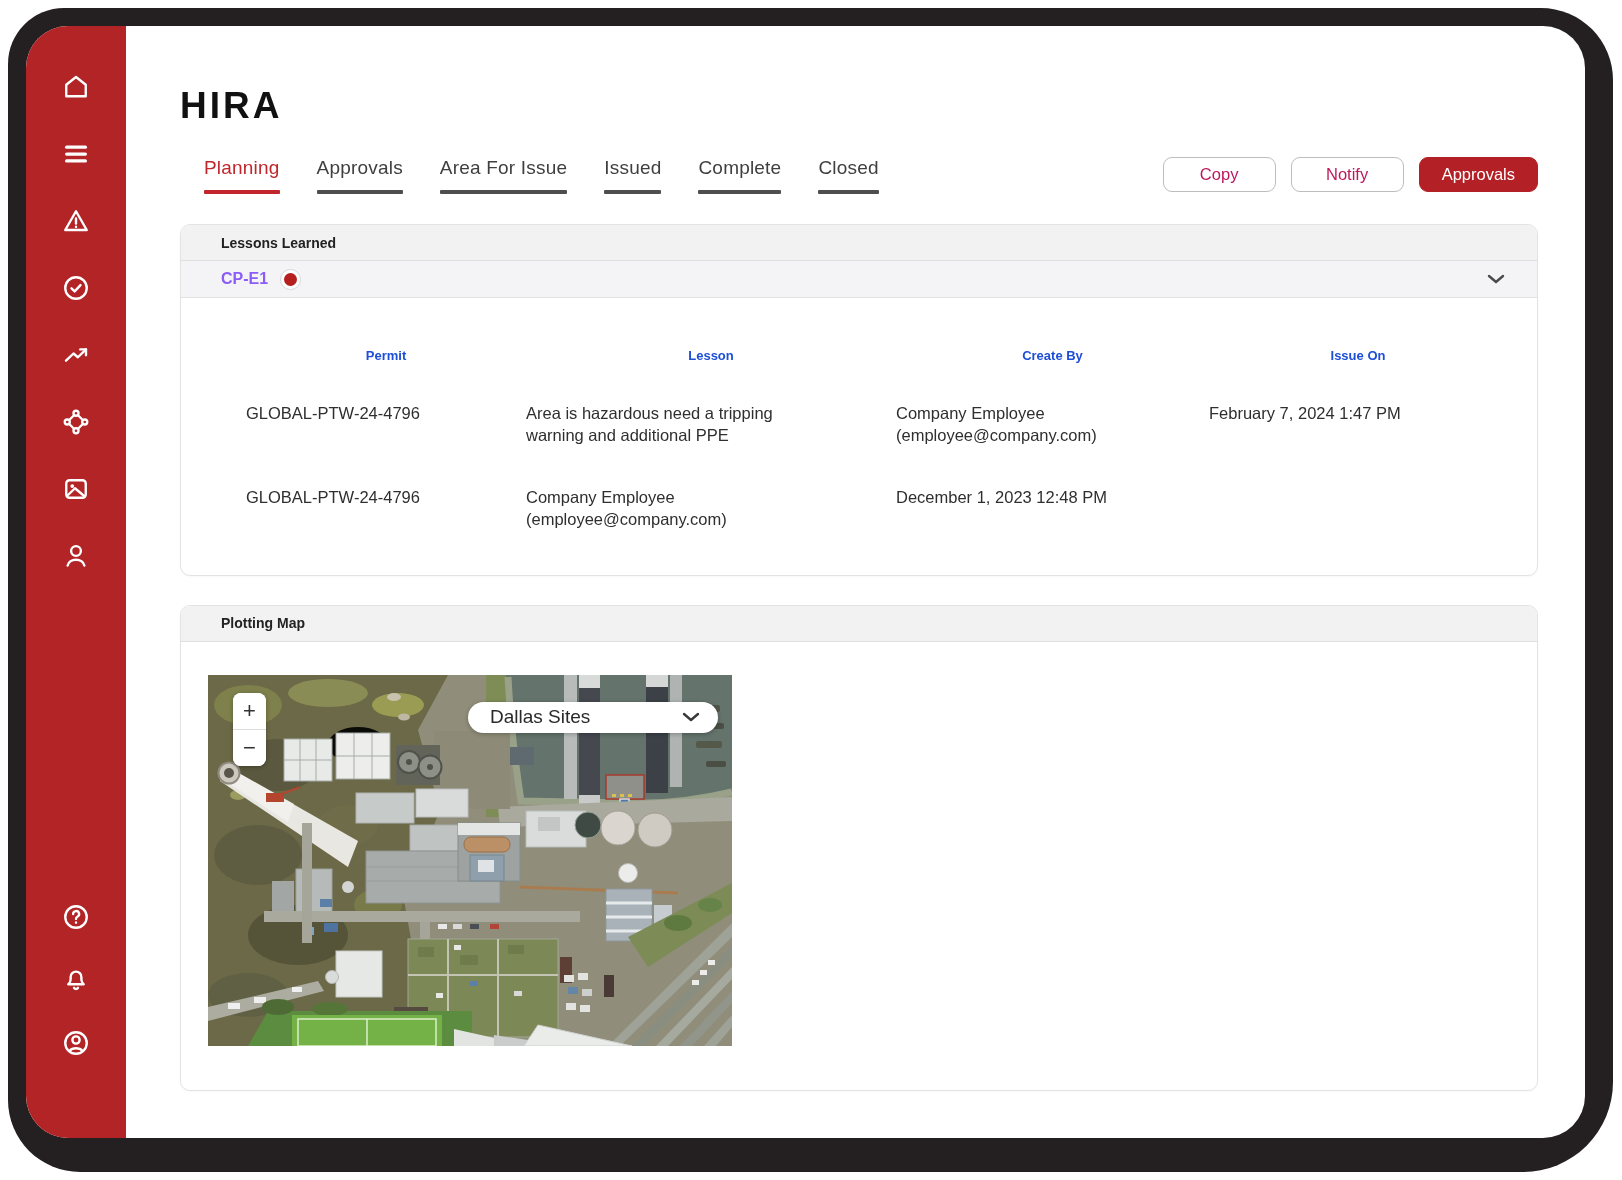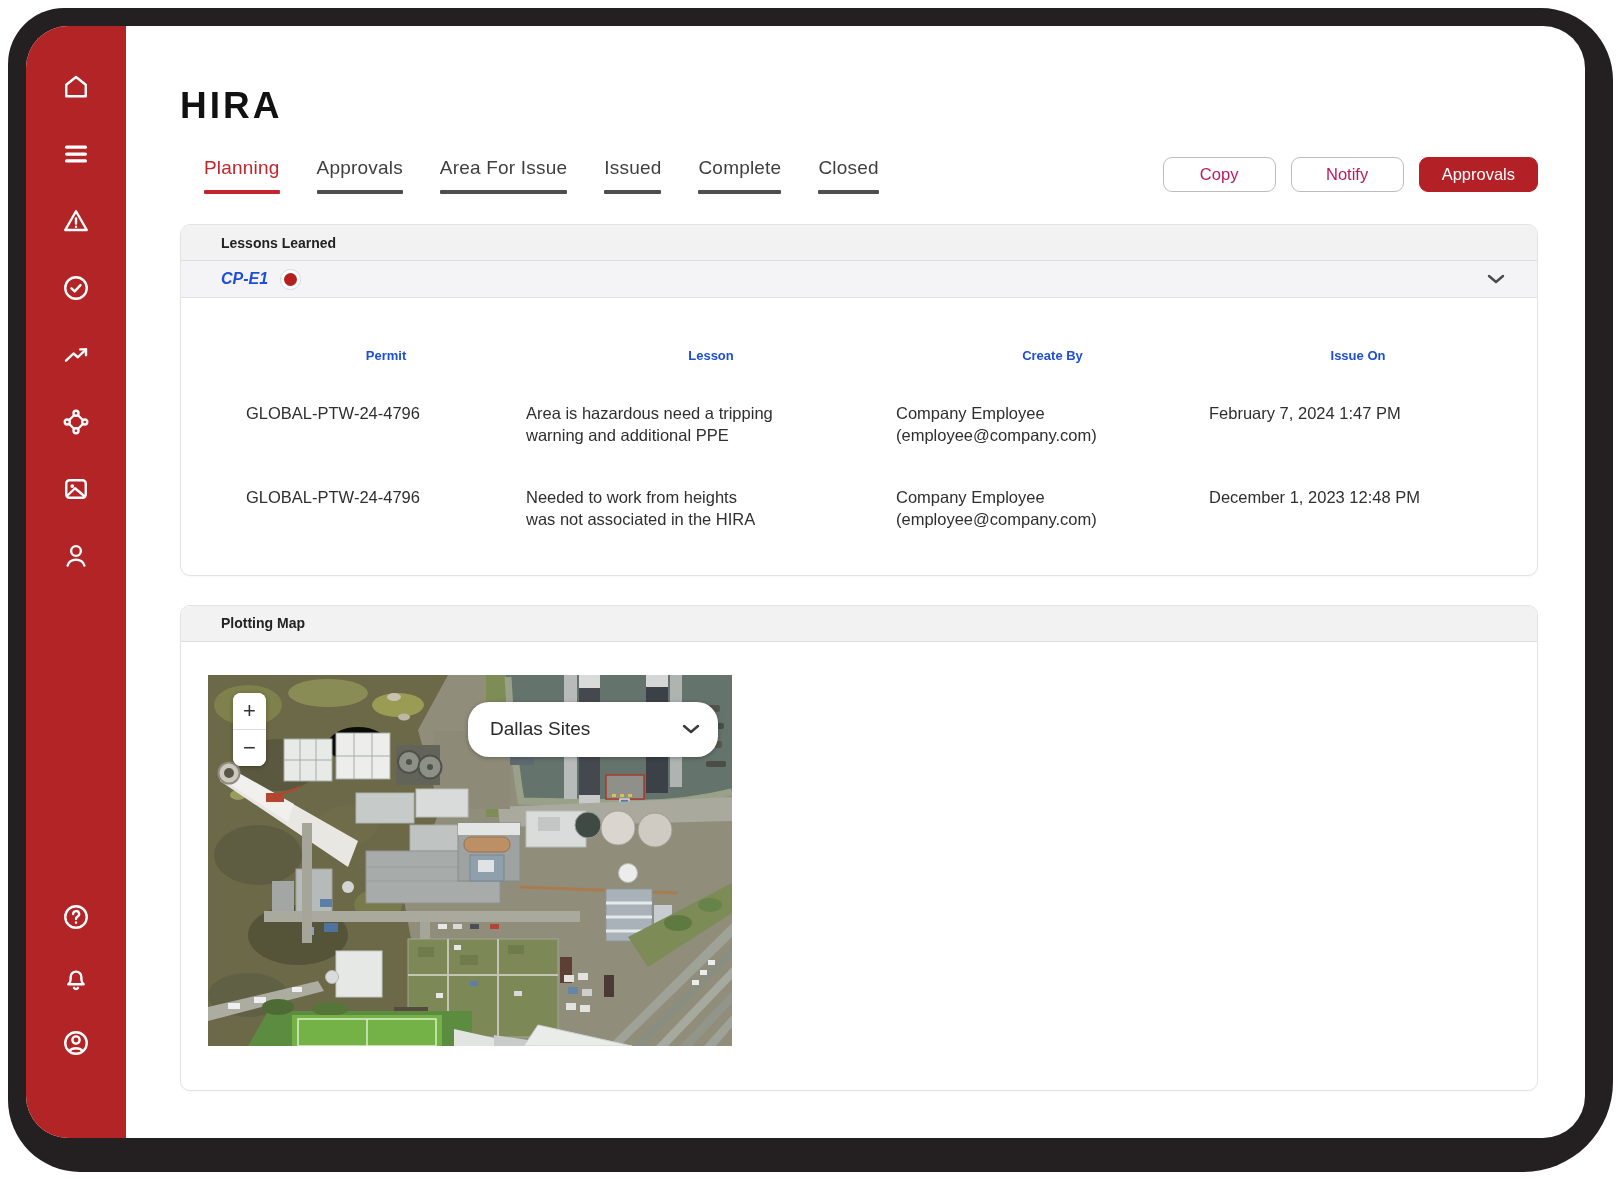--- a/index.html
+++ b/index.html
@@ -40,21 +40,21 @@
          background:#fff; border:1.5px solid #BDBDBD; color:#be185d; font-family:inherit; }
   .btn.primary { background:#B32025; border-color:#B32025; color:#fff; }
 
   
   .panel { border:1px solid #E3E3E4; border-radius:10px; background:#fff; margin-top:29px; overflow:hidden;
            box-shadow:0 1px 2px rgba(0,0,0,.03); }
   .panel-head { background:#F2F2F3; border-bottom:1px solid #DEDEDE; height:36px; display:flex; align-items:center;
                 padding-left:40px; font-size:14px; font-weight:bold; color:#222; }
   .group-row { background:#F4F4F6; border-bottom:1px solid #E2E2E2; height:37px; display:flex; align-items:center;
                padding:0 32px 0 40px; cursor:pointer; }
-  .group-label { font-size:16px; font-weight:bold; color:#1d4ed8;font-style:italic; }
+  .group-label { font-size:16px; font-weight:bold; color:#8b5cf6; }
   .status-dot-wrap { width:21px; height:21px; border-radius:50%; background:#fff; border:1px solid #D8D8D8;
                      display:flex; align-items:center; justify-content:center; margin-left:12px; }
   .status-dot { width:13px; height:13px; border-radius:50%; background:#B5201F; }
   .group-chevron { margin-left:auto; display:flex; }
   .chev { width:18px; height:10px; stroke:#4A4A4A; fill:none; stroke-width:2.4; stroke-linecap:round; stroke-linejoin:round; }
 
   .lgrid { display:grid; grid-template-columns:280px 370px 313px 1fr; row-gap:40px;
            padding:50px 30px 44px 65px; }
   .lgrid .hcell { font-size:13px; font-weight:bold; color:#1d4ed8;text-align:center; }
   .lgrid .cell { font-size:16.5px; color:#2F2F2F; line-height:1.33; white-space:pre-line; padding-right:30px; }
@@ -63,21 +63,21 @@
   .map-body { padding:33px 0 44px 27px; }
   .map-wrap { position:relative; width:524px; height:371px; }
   .map-wrap svg.aerial { display:block; width:524px; height:371px; }
 
   .zoomctl { position:absolute; left:25px; top:18px; width:33px; background:#fff; border-radius:8px;
              box-shadow:0 1px 4px rgba(0,0,0,.3); overflow:hidden; }
   .zbtn { width:33px; height:36px; display:flex; align-items:center; justify-content:center;
           font-size:22px; color:#333; cursor:pointer; background:#fff; border:none; font-family:inherit; }
   .zdiv { height:1px; background:#DCDCDC; }
 
-  .map-select { position:absolute; left:260px; top:27px; width:250px; height:55px; background:#fff;
+  .map-select { position:absolute; left:260px; top:27px; width:250px; height:31px; background:#fff;
                 border-radius:21px; box-shadow:0 1px 4px rgba(0,0,0,.28); display:flex; align-items:center;
                 padding:0 18px 0 22px; cursor:pointer; }
   .map-select-label { font-size:19px; color:#2A2A2A; }
   .map-select .chev { margin-left:auto; stroke:#3A3A3A; }
 </style>
 </head>
 <body>
 
 <div class="canvas">
   <div class="frame">
@@ -225,22 +225,20 @@
               <div class="hcell">Issue On</div>
 
               <div class="cell">GLOBAL-PTW-24-4796</div>
               <div class="cell">Area is hazardous need a tripping
 warning and additional PPE</div>
               <div class="cell">Company Employee
 (employee@company.com)</div>
               <div class="cell">February 7, 2024 1:47 PM</div>
 
               <div class="cell">GLOBAL-PTW-24-4796</div>
-              <div class="cell">Needed to work from heights
-was not associated in the HIRA</div>
               <div class="cell">Company Employee
 (employee@company.com)</div>
               <div class="cell">December 1, 2023 12:48 PM</div>
             </div>
           </section>
 
           <section class="panel">
             <div class="panel-head">
               <span>Plotting Map</span>
             </div>

